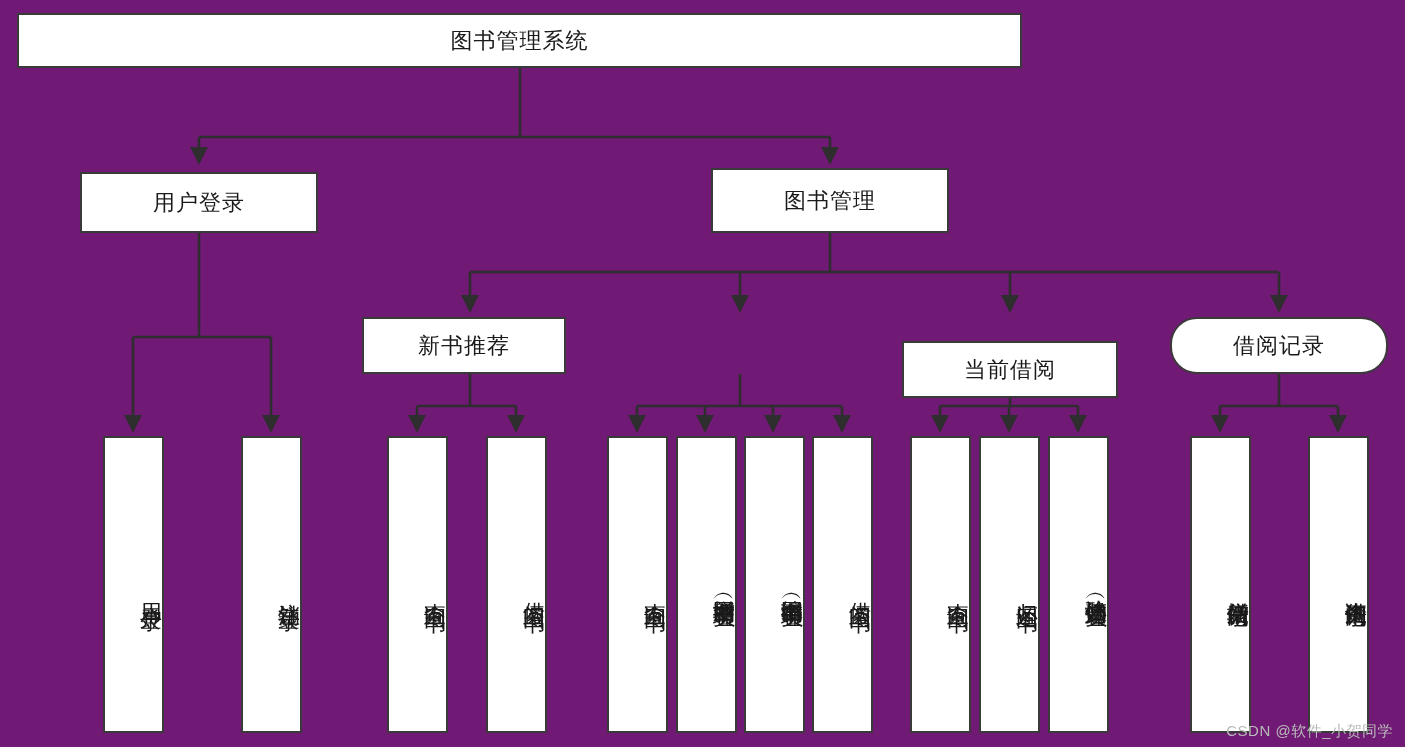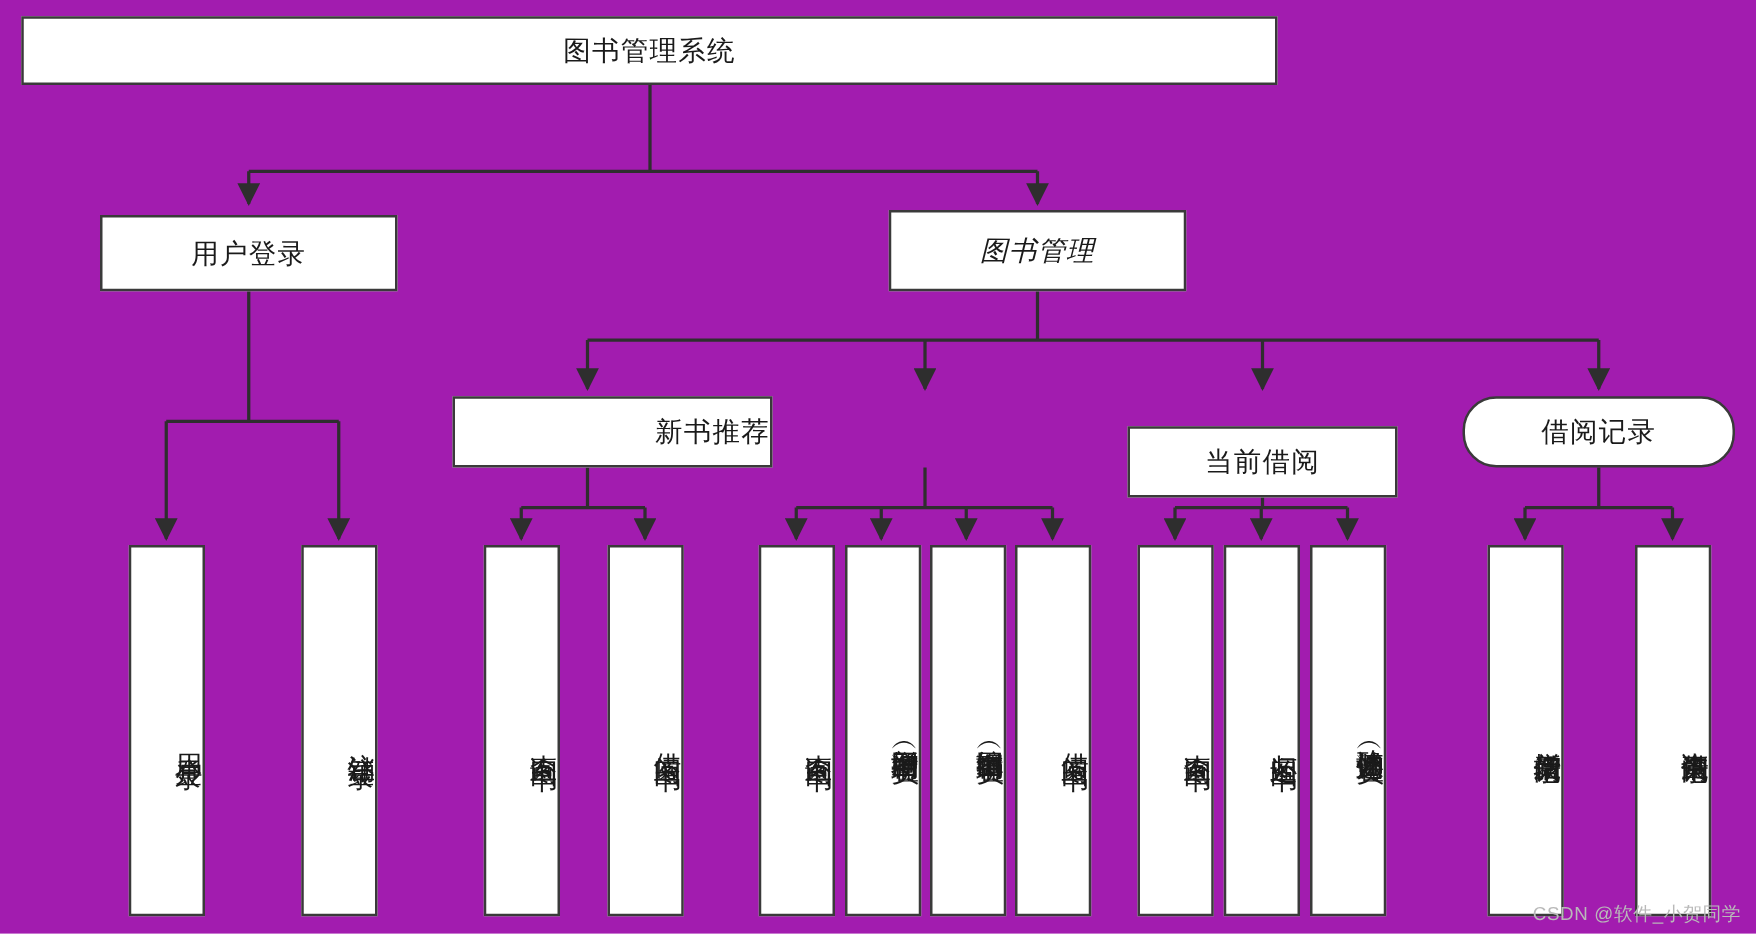--- a/index.html
+++ b/index.html
@@ -4,21 +4,21 @@
 <style>
   html, body {
     margin: 0;
     padding: 0;
     background: #ffffff;
   }
   #canvas {
     position: relative;
     width: 1405px;
     height: 747px;
-    background: #a21caf;
+    background: #701a75;
     font-family: "Liberation Sans", "DejaVu Sans", sans-serif;
     overflow: hidden;
   }
   #svg-layer {
     position: absolute;
     left: 0;
     top: 0;
     width: 1405px;
     height: 747px;
     pointer-events: none;
@@ -120,25 +120,25 @@
     </g>
   </svg>
 
   <div class="node h" style="left:17px; top:13px; width:1005px; height:55px;">
     <span class="label">图书管理系统</span>
   </div>
 
   <div class="node h" style="left:80px; top:172px; width:238px; height:61px;">
     <span class="label">用户登录</span>
   </div>
-  <div class="node h" style="left:711px; top:168px; width:238px; height:65px;font-style:italic;">
+  <div class="node h" style="left:711px; top:168px; width:238px; height:65px;">
     <span class="label">图书管理</span>
   </div>
 
-  <div class="node h" style="left:362px; top:317px; width:256px; height:57px;justify-content:flex-end;">
+  <div class="node h" style="left:362px; top:317px; width:204px; height:57px;">
     <span class="label">新书推荐</span>
   </div>
   <div class="node h" style="left:902px; top:317px; width:216px; height:57px;margin-top:24px;">
     <span class="label">当前借阅</span>
   </div>
   <div class="node h" style="left:1170px; top:317px; width:218px; height:57px;border-radius:27px;">
     <span class="label">借阅记录</span>
   </div>
 
   <div class="node v" style="left:103px; top:436px; width:61px; height:297px;">

